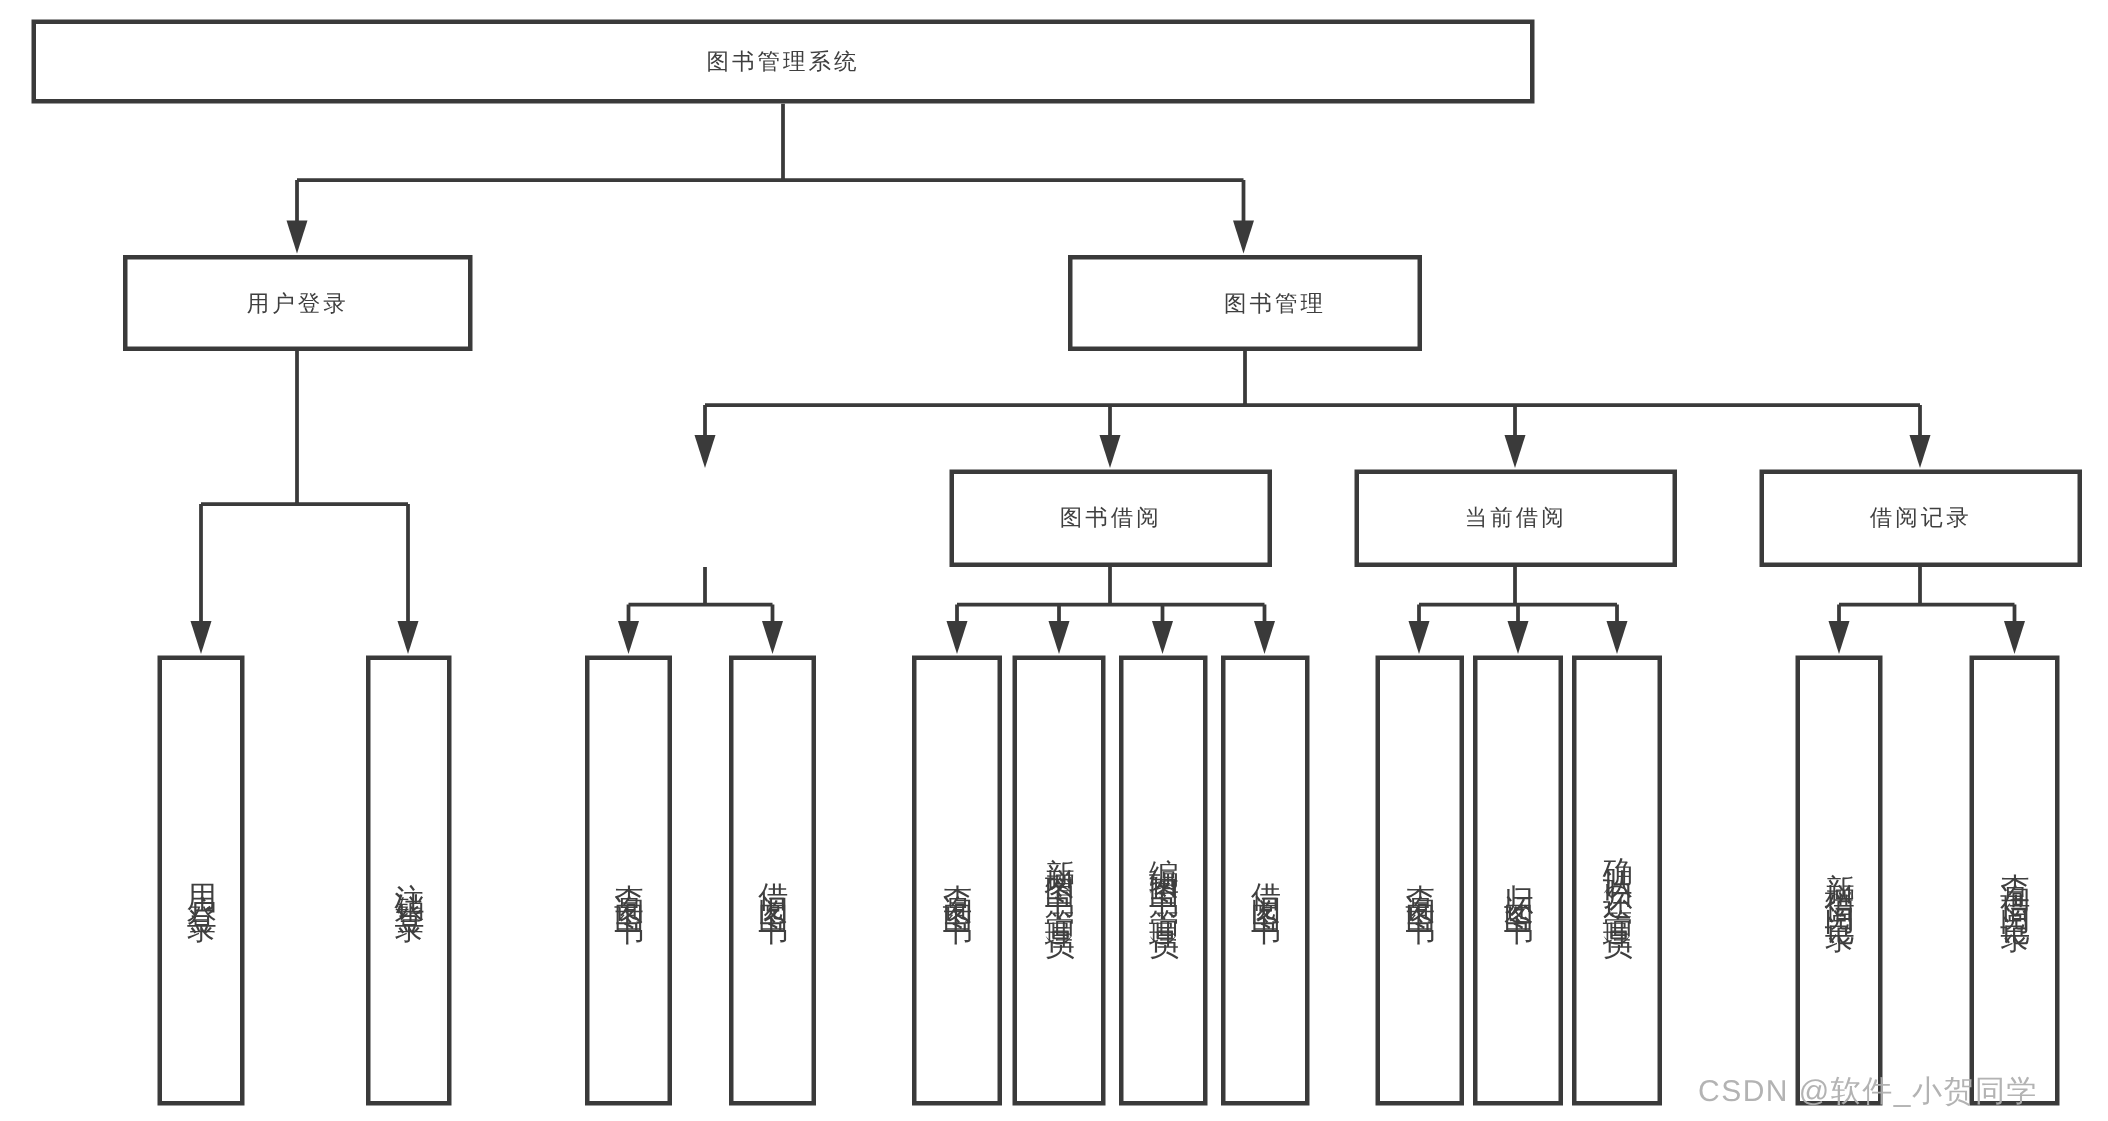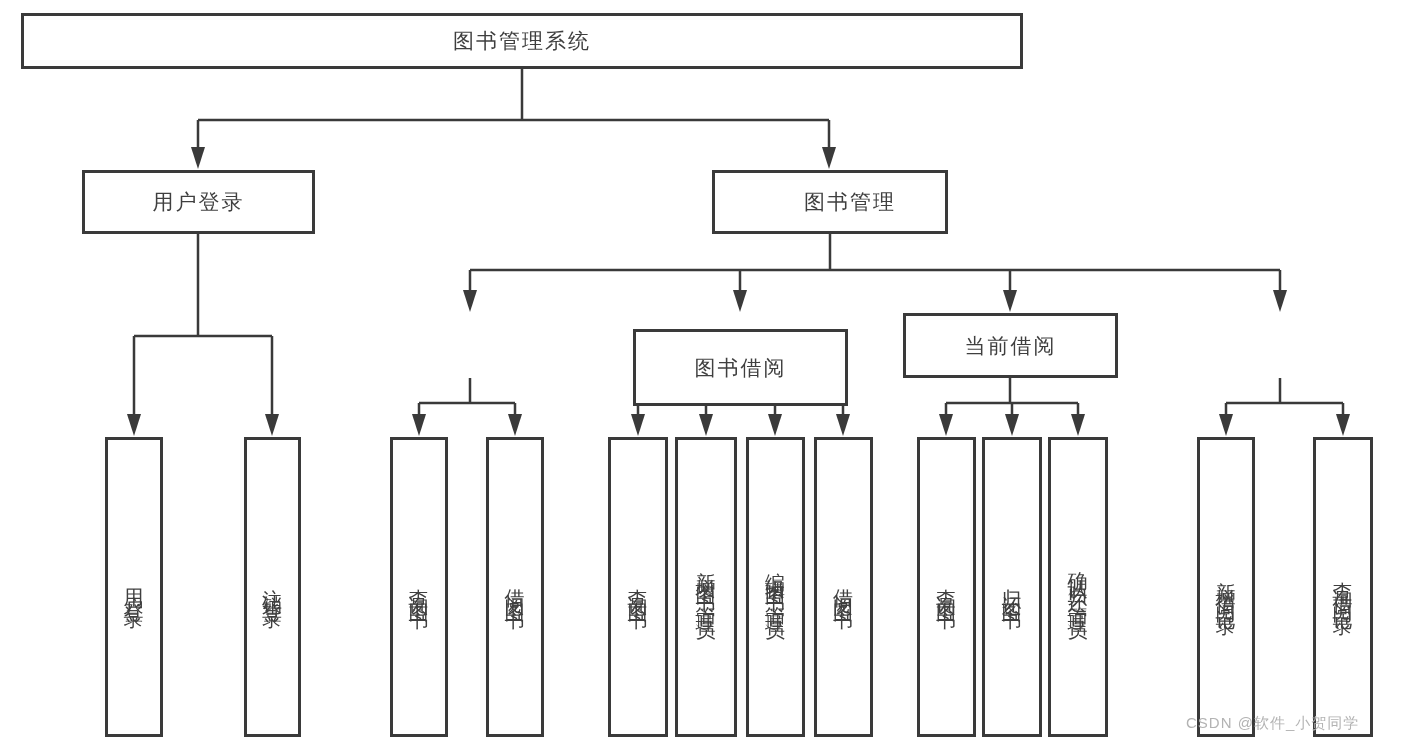--- a/index.html
+++ b/index.html
@@ -22,38 +22,38 @@
     box-sizing: border-box;
     background: #ffffff;
     border: 3px solid #3a3a3a;
     display: flex;
     align-items: center;
     justify-content: center;
     color: #3f3f3f;
     z-index: 2;
   }
   .h-node {
-    font-size: 21px;
+    font-size: 15px;
     letter-spacing: 2px;
     white-space: nowrap;
     align-items: center;
   }
   .leaf span {
     writing-mode: vertical-rl;
     text-orientation: mixed;
     font-size: 20px;
     letter-spacing: 7px;
     line-height: 1;
     white-space: nowrap;
   }
   #watermark {
     position: absolute;
-    left: 1186px;
+    left: 1132px;
     top: 714px;
-    font-size: 15px;
+    font-size: 20px;
     color: rgba(175, 175, 175, 0.95);
     letter-spacing: 1px;
     white-space: nowrap;
     z-index: 3;
   }
 </style>
 </head>
 <body>
 
 <div id="stage">
@@ -101,25 +101,28 @@
     <span>图书管理系统</span>
   </div>
 
   <div class="node h-node" style="left:82px; top:170px; width:233px; height:64px;">
     <span>用户登录</span>
   </div>
   <div class="node h-node" style="left:712px; top:170px; width:236px; height:64px;padding-left:40px;">
     <span>图书管理</span>
   </div>
 
-  <div class="node h-node" style="left:633px; top:313px; width:215px; height:77px;margin-top:16px;">
+  <div class="node h-node" style="left:633px; top:313px; width:215px; height:65px;">
     <span>图书借阅</span>
   </div>
   <div class="node h-node" style="left:903px; top:313px; width:215px; height:65px;font-family:Liberation Serif, serif;">
     <span>当前借阅</span>
+  </div>
+  <div class="node h-node" style="left:1173px; top:313px; width:215px; height:65px;">
+    <span>借阅记录</span>
   </div>
 
   <div class="node leaf" style="left:105px; top:437px; width:58px; height:300px;">
     <span>用户登录</span>
   </div>
   <div class="node leaf" style="left:244px; top:437px; width:57px; height:300px;">
     <span>注销登录</span>
   </div>
 
   <div class="node leaf" style="left:390px; top:437px; width:58px; height:300px;">

